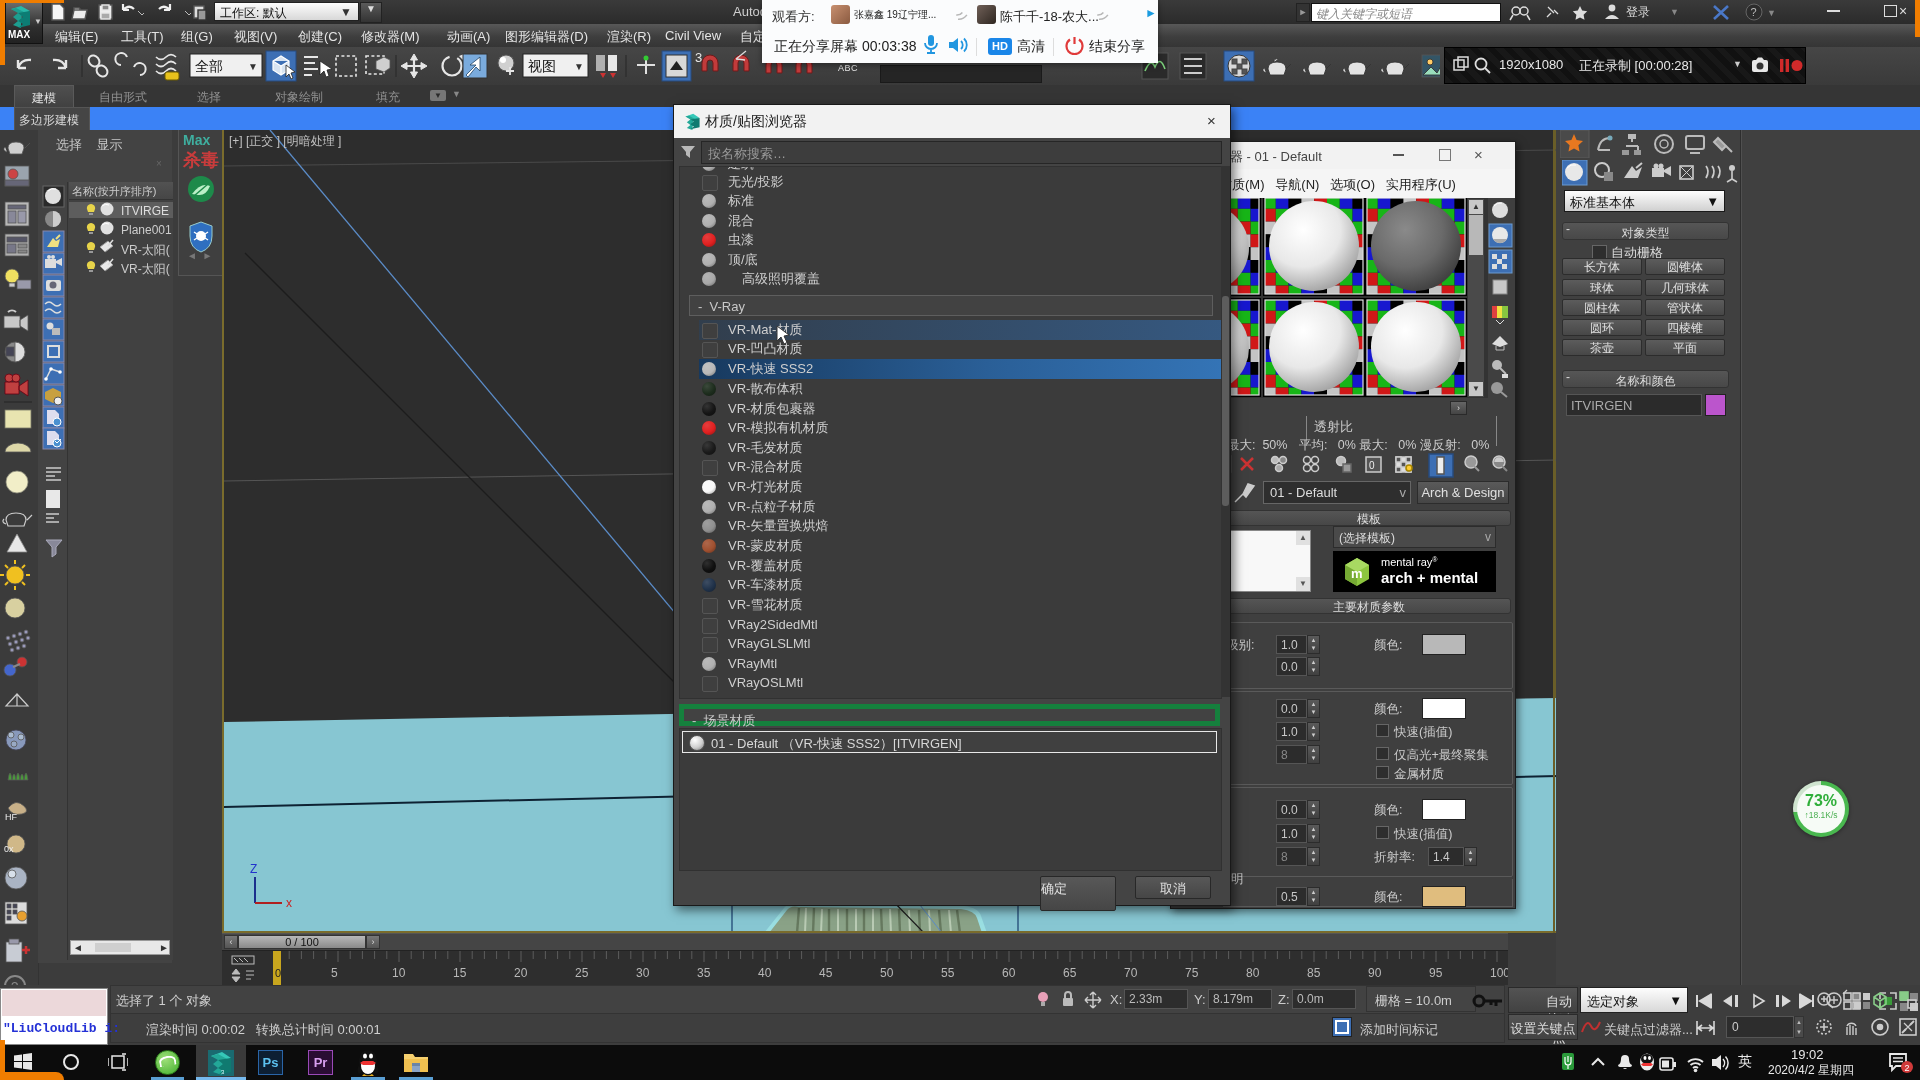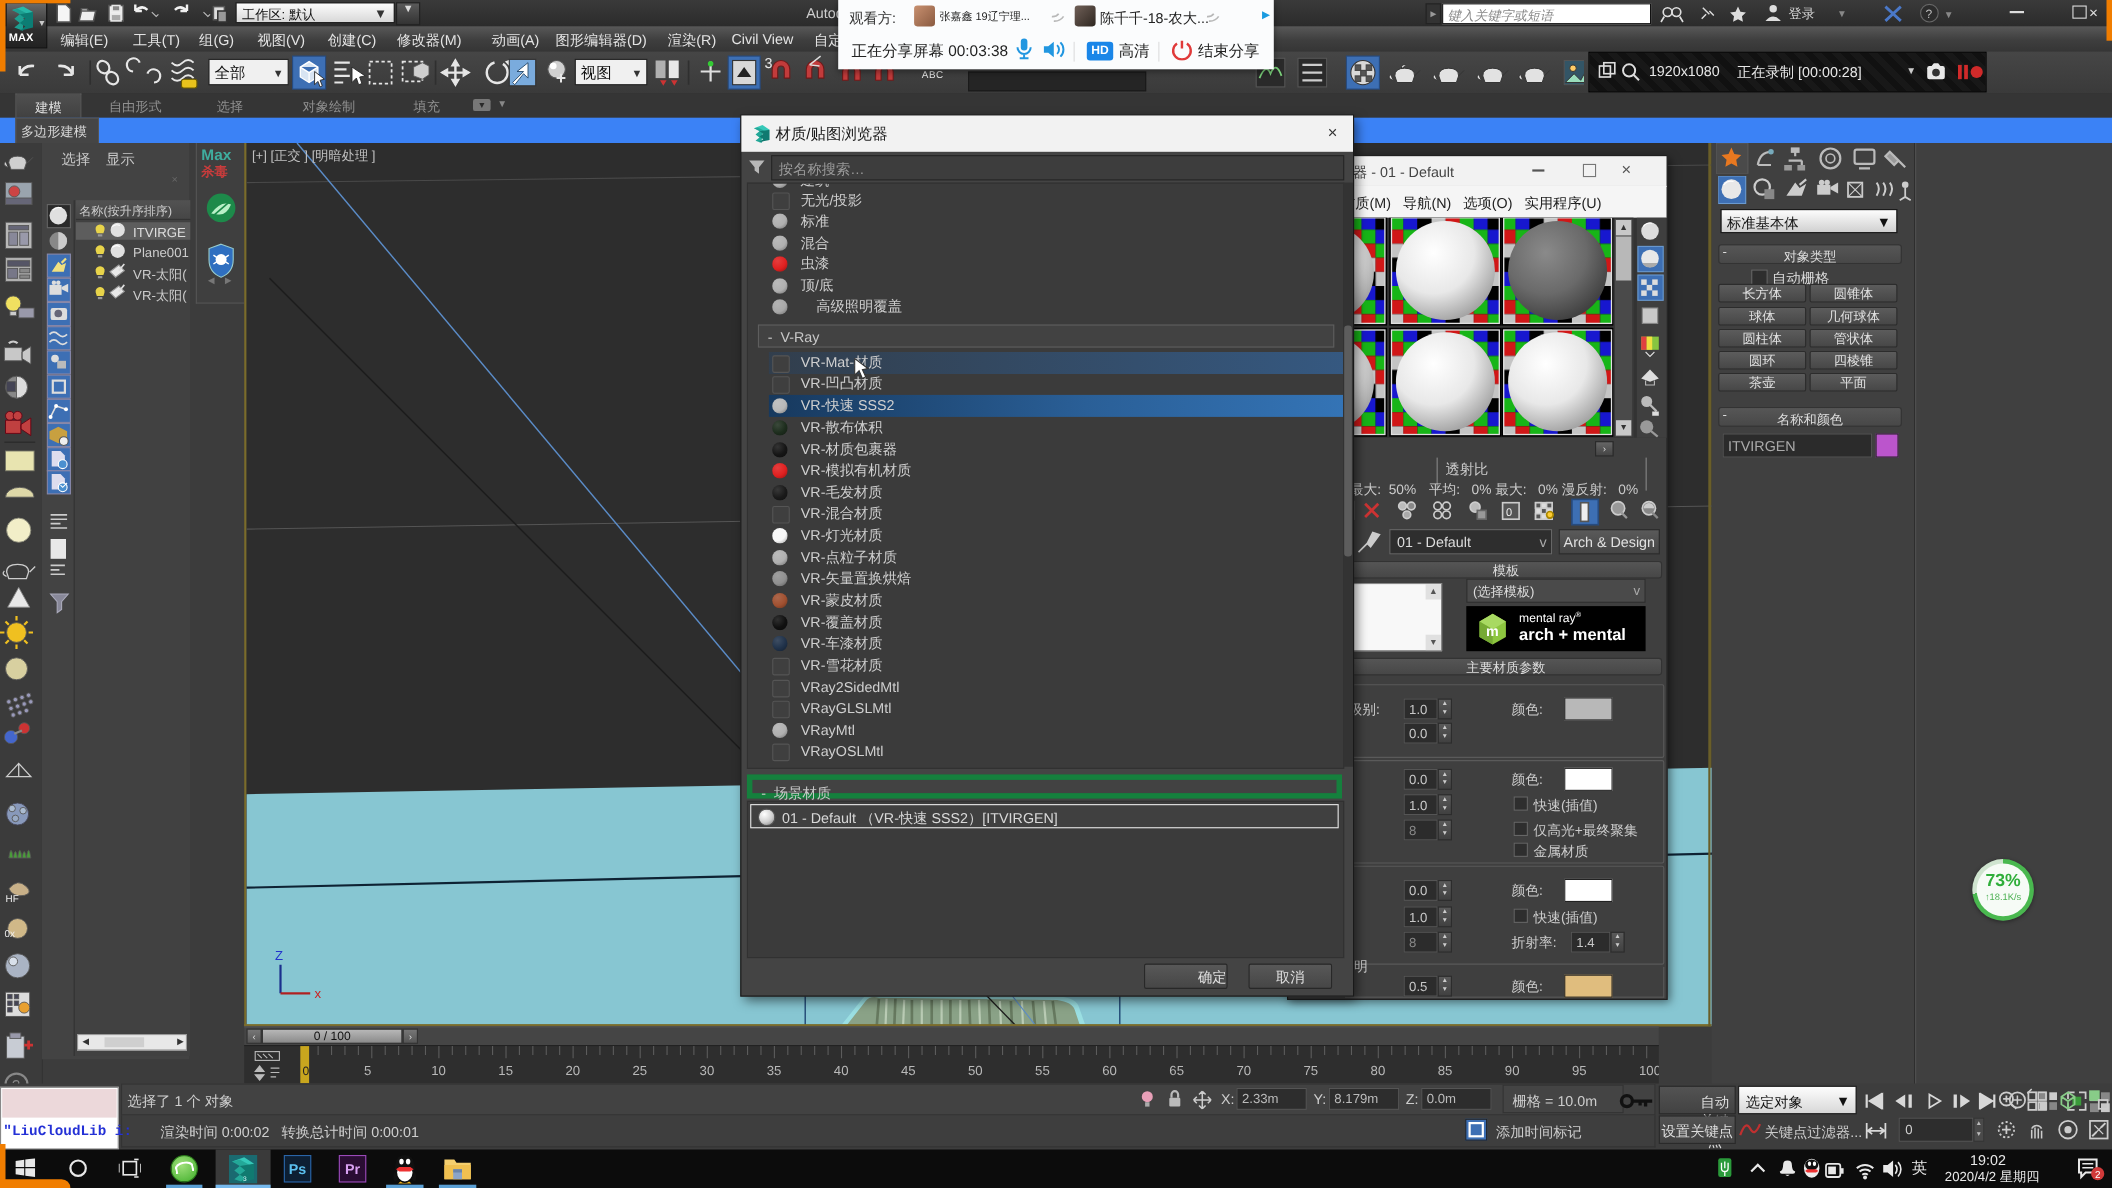--- a/index.html
+++ b/index.html
@@ -377,21 +377,21 @@
     <div class="abs" style="left:2px;top:758px;width:100px;height:15px;background:#e8e8e8;border:1px solid #999;box-sizing:border-box;">
       <div class="abs" style="left:2px;top:1px;color:#333;font-size:10px;">◄</div>
       <div class="abs" style="left:88px;top:1px;color:#333;font-size:10px;">►</div>
       <div class="abs" style="left:24px;top:2px;width:36px;height:9px;background:#cfcfcf;"></div>
     </div>
   </div>
 </div>
 
 <div class="abs" style="left:178px;top:130px;width:44px;height:145px;background:#3f3f3f;border:1px solid #555;border-top:none;" id="maxav">
   <div class="abs" style="left:4px;top:2px;font-size:14px;font-weight:bold;color:#3fae9f;">Max</div>
-  <div class="abs" style="left:4px;top:18px;font-size:12px;font-weight:bold;color:#c83c3c;">杀毒</div>
+  <div class="abs" style="left:4px;top:18px;font-size:18px;font-weight:bold;color:#c83c3c;">杀毒</div>
   <svg class="abs" style="left:7px;top:44px;" width="30" height="84" viewBox="0 0 30 84">
     <circle cx="15" cy="15" r="13" fill="#1d8a4a"></circle>
     <path d="M6,20 q9,-12 18,-8 q-4,10 -12,9 z" fill="#baf0c8"></path>
     <path d="M8,22 l14,-12" stroke="#1d8a4a" stroke-width="1.5"></path>
     <path d="M15,48 l11,4 v10 q0,12 -11,16 q-11,-4 -11,-16 v-10 z" fill="#2f6fc0" stroke="#9cc"></path>
     <circle cx="15" cy="62" r="5" fill="#fff"></circle>
     <g stroke="#fff" stroke-width="1.3">
           <line x1="8" y1="58" x2="11" y2="60"></line>
           <line x1="22" y1="58" x2="19" y2="60"></line>
           <line x1="8" y1="66" x2="11" y2="64"></line>
@@ -1089,21 +1089,21 @@
   </div>
 
   <div class="abs" style="left:5px;top:599px;width:541px;height:22px;background:#424242;border:5px solid #15803d;color:#c8c8c8;font-size:13px;padding:3px 0 0 8px;box-sizing:border-box;">- &nbsp;场景材质</div>
   <div class="abs" style="left:5px;top:623px;width:541px;height:141px;background:#3b3b3b;border:1px solid #313131;">
     <div class="abs" style="left:2px;top:2px;width:535px;height:22px;background:#404040;border:1px solid #e8e8e8;box-sizing:border-box;">
       <span class="sphi" style="left:6px;top:3px;background:radial-gradient(circle at 35% 30%,#fff,#cfcfcf 55%,#777);border:1px solid #555;"></span>
       <span style="position:absolute;left:28px;top:3px;color:#d8d8d8;font-size:13px;white-space:nowrap;">01 - Default （VR-快速 SSS2）[ITVIRGEN]</span>
     </div>
   </div>
 
-  <div class="abs" style="left:366px;top:771px;width:76px;height:23px;background:linear-gradient(#585858,#464646);border:1px solid #282828;border-radius:2px;color:#e0e0e0;font-size:13px;text-align:right;padding-top:3px;box-sizing:border-box;">确定</div>
+  <div class="abs" style="left:366px;top:771px;width:76px;height:35px;background:linear-gradient(#585858,#464646);border:1px solid #282828;border-radius:2px;color:#e0e0e0;font-size:13px;text-align:left;padding-top:3px;box-sizing:border-box;">确定</div>
   <div class="abs" style="left:461px;top:771px;width:76px;height:23px;background:linear-gradient(#585858,#464646);border:1px solid #282828;border-radius:2px;color:#e0e0e0;font-size:13px;text-align:center;padding-top:3px;box-sizing:border-box;">取消</div>
 </div>
 
 <div class="abs" style="left:762px;top:0;width:396px;height:63px;background:#fbfcfd;box-shadow:0 2px 6px rgba(0,0,0,.4);" id="shareoverlay">
   <div class="abs" style="left:10px;top:8px;color:#333;font-size:13px;">观看方:</div>
   <div class="abs" style="left:69px;top:5px;width:19px;height:19px;border-radius:3px;background:linear-gradient(135deg,#c89070,#8a5a40);"></div>
   <div class="abs" style="left:92px;top:8px;color:#222;font-size:10px;white-space:nowrap;">张嘉鑫 19辽宁理...</div>
   <svg class="abs" style="left:193px;top:10px;" width="14" height="13" viewBox="0 0 14 13">
         <path d="M2,9 a7,7 0 0,0 3,-6 M6,11 a10,10 0 0,0 4,-9" stroke="#b8b8b8" fill="none" stroke-width="1.5" transform="rotate(40 7 6)"></path>
       </svg>

